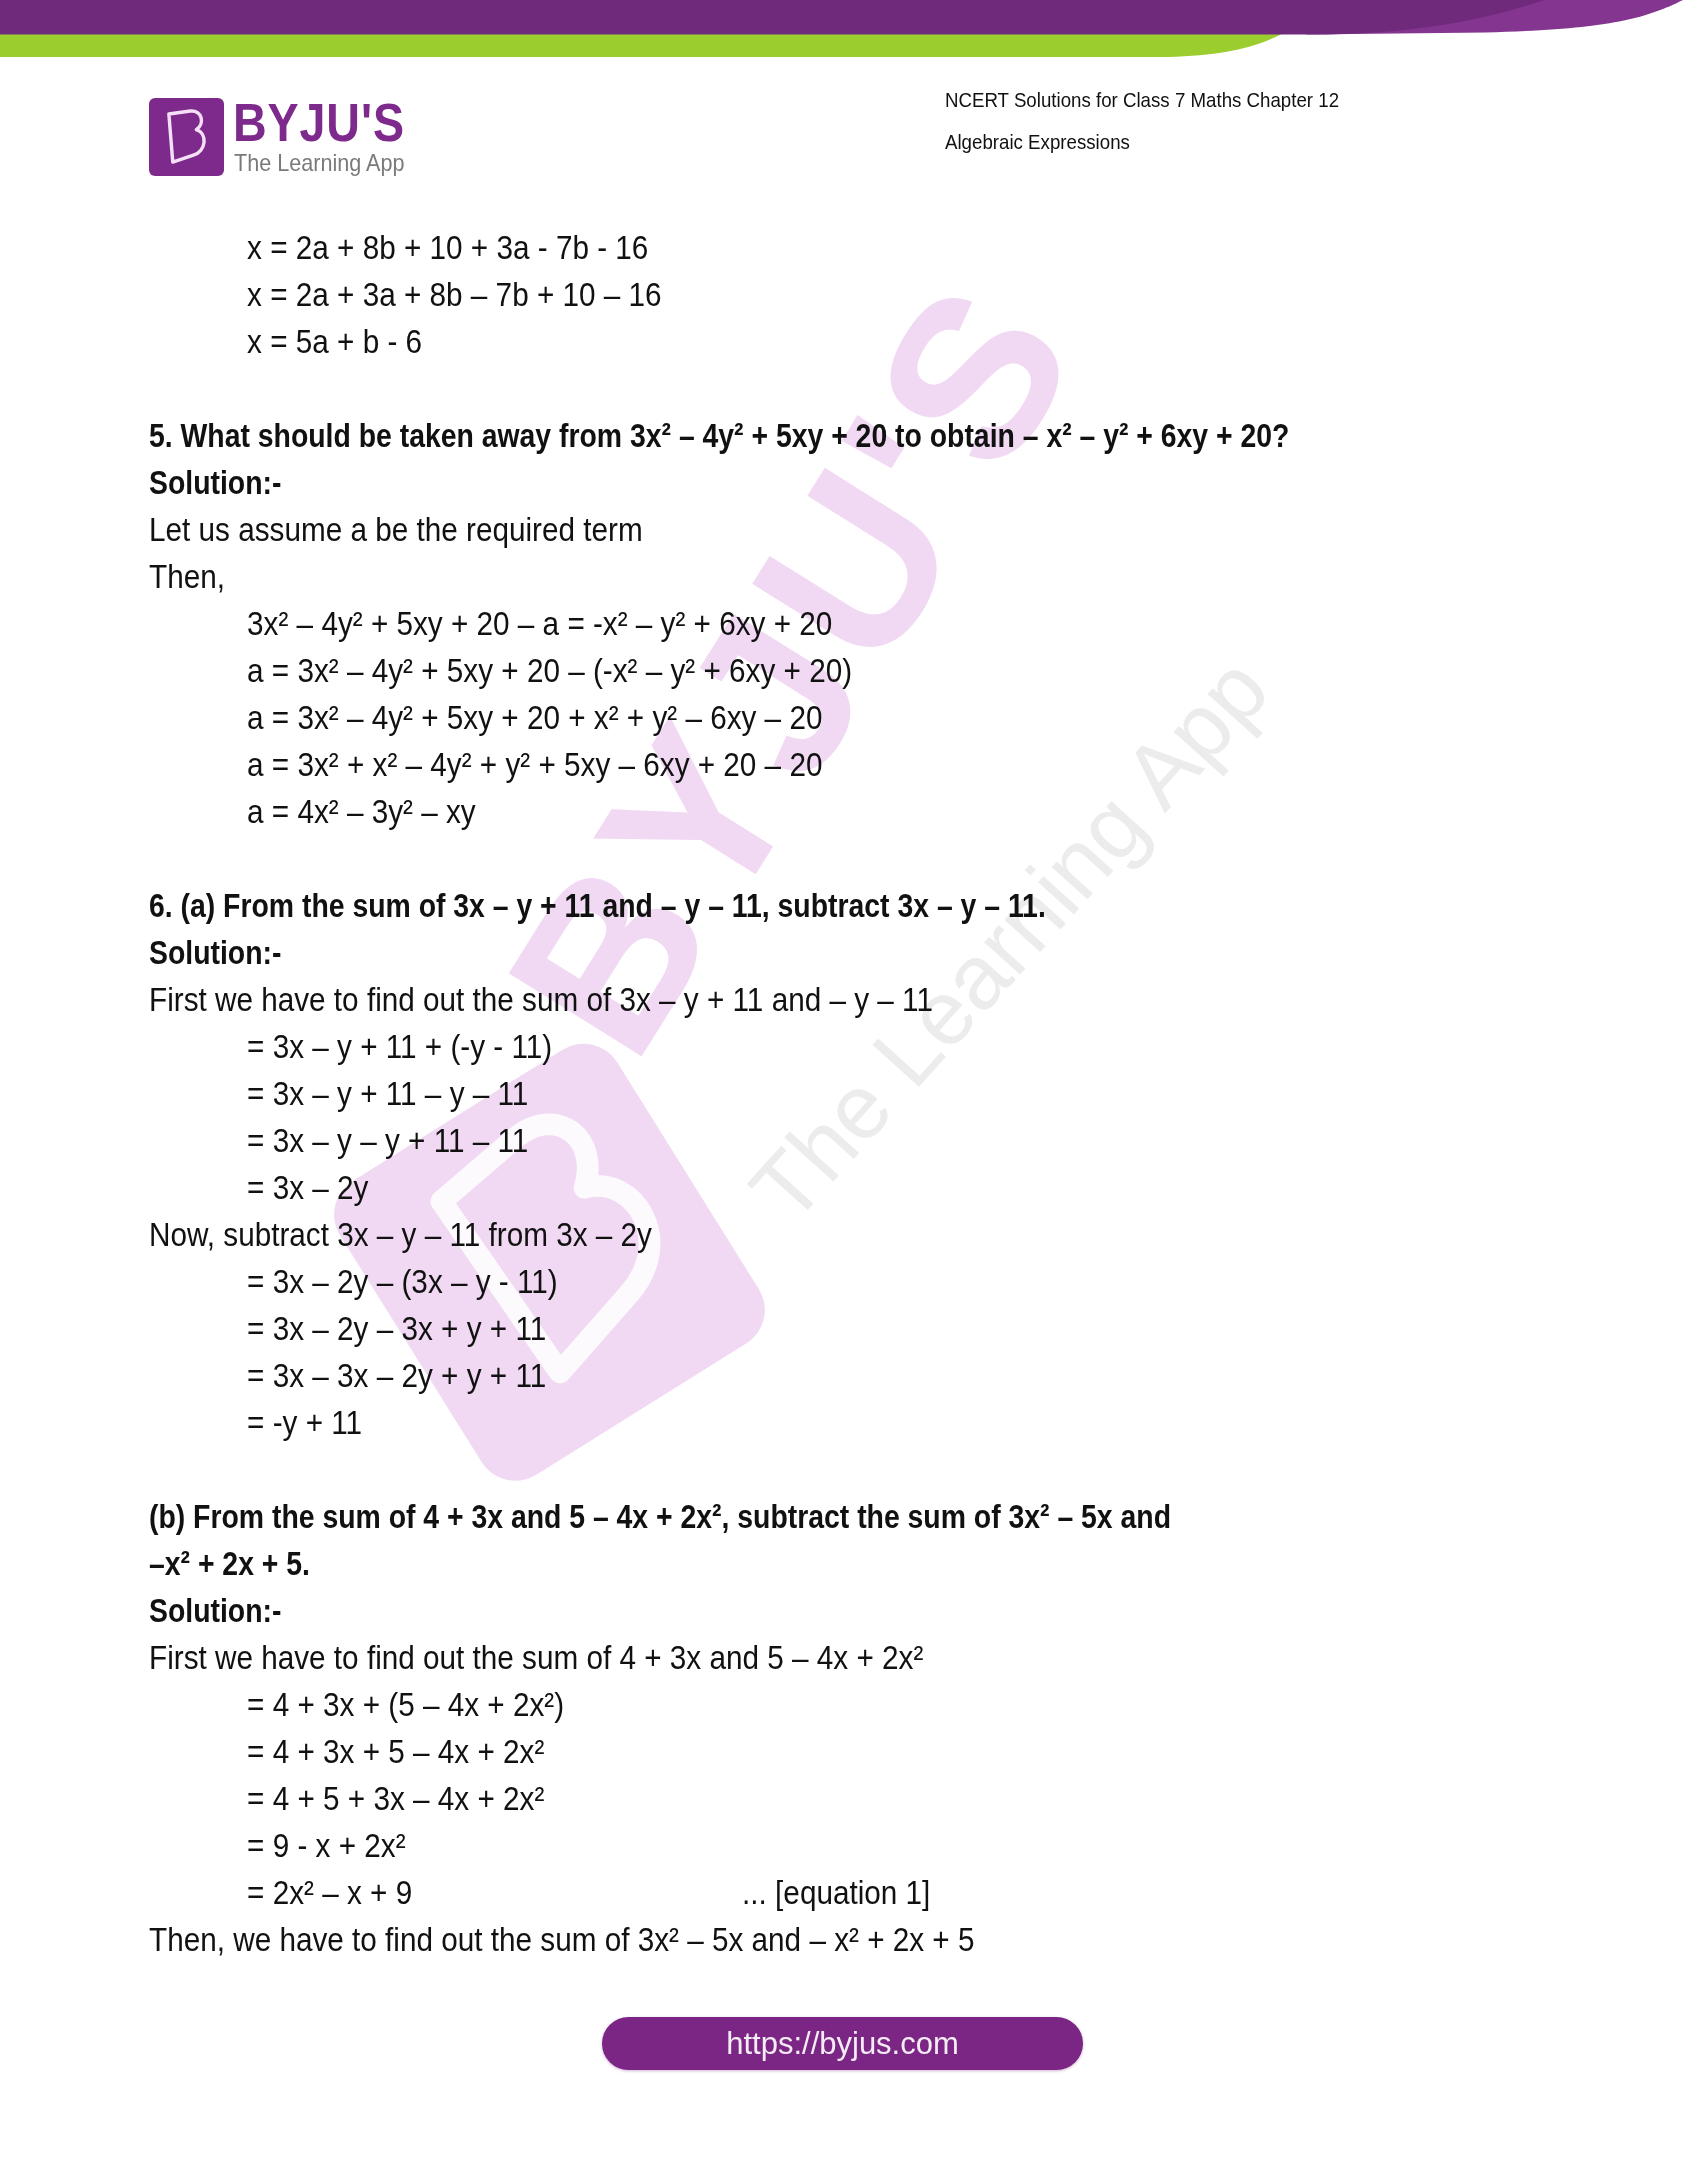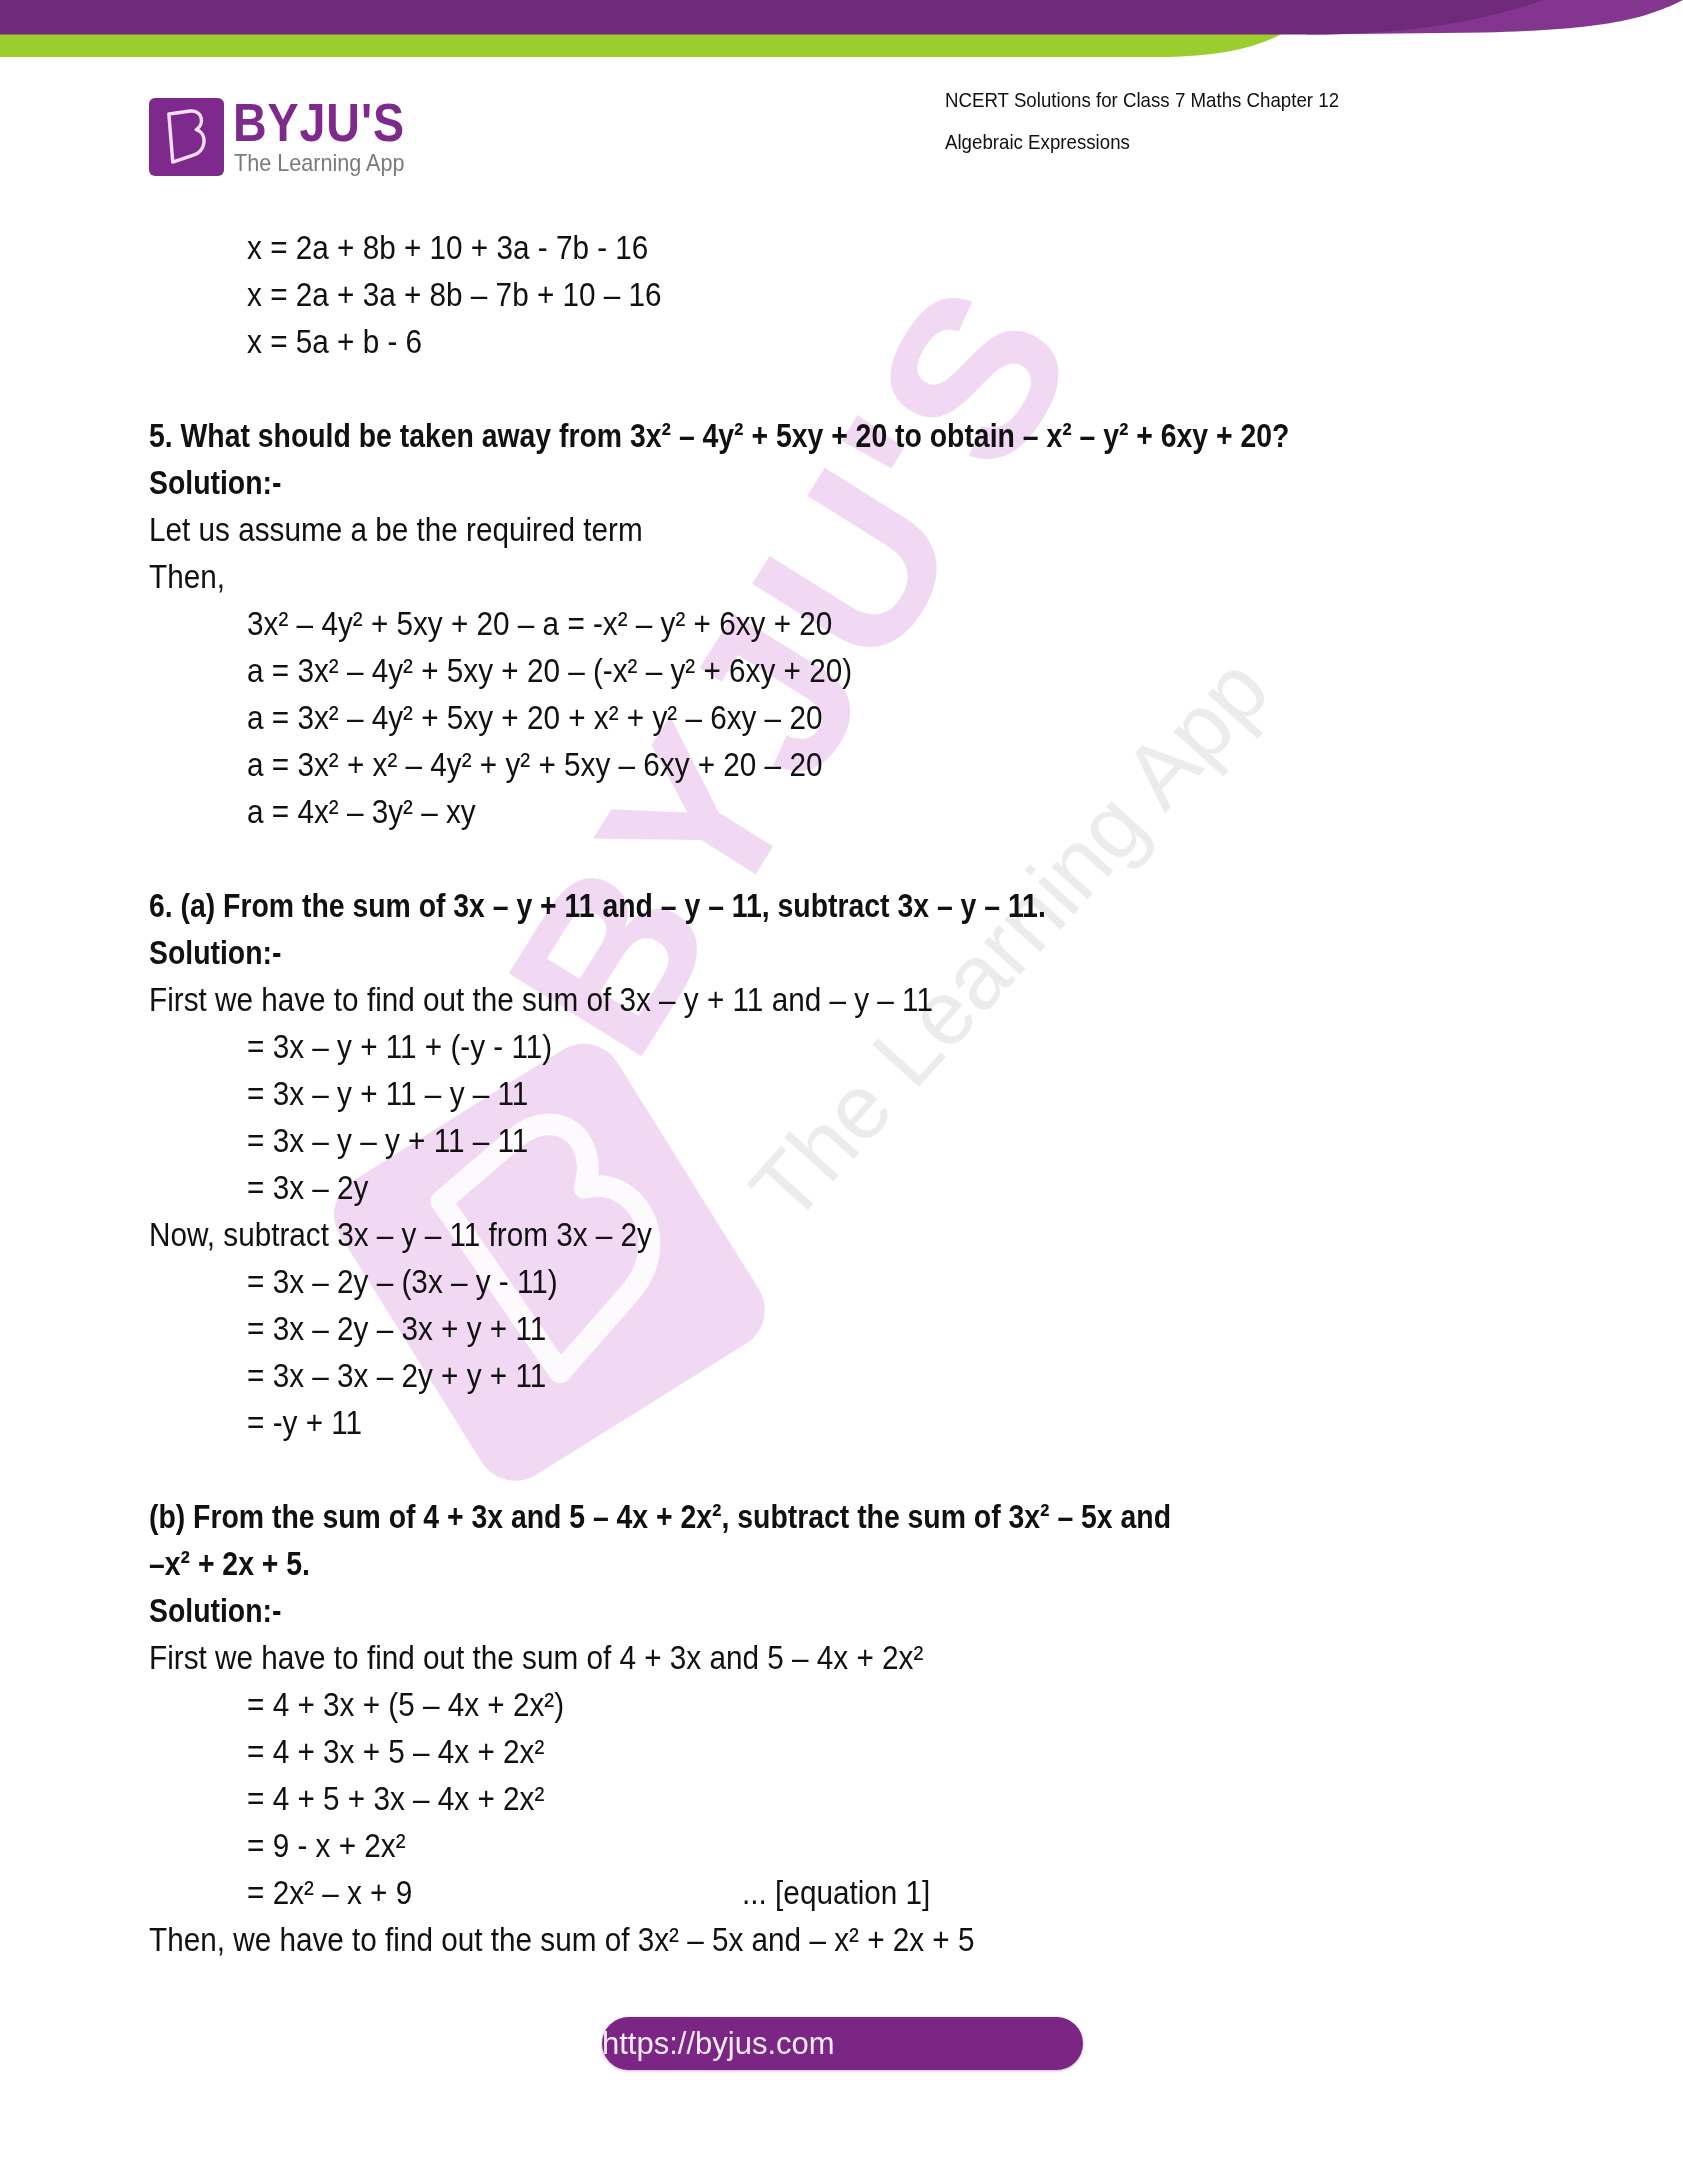--- a/index.html
+++ b/index.html
@@ -38,21 +38,21 @@
     transform: scaleX(0.9); transform-origin: left center; position: relative;
   }
   .line.indent { padding-left: 109px; }
   .line.bold { font-weight: bold; transform: scaleX(0.86); }
   .line.blank { height: 47px; }
   .eq-label { position: absolute; left: 659px; top: 0; }
 
   .footer-pill {
     position: absolute; left: 602px; top: 2017px; width: 481px; height: 53px;
     background: #7b2584; border-radius: 27px; color: #f4ecf5;
-    font-size: 31px; line-height: 53px; text-align: left;
+    font-size: 31px; line-height: 53px; text-align: center;
     font-family: "Liberation Sans", sans-serif;
     box-shadow: 0 1px 3px rgba(120,40,130,0.35);
   }
 </style>
 </head>
 <body>
 
 <svg class="topbar" viewBox="0 0 1700 60" preserveAspectRatio="none">
   <path d="M0 0 H1340 C1300 40 1260 56 1180 58 H0 Z" fill="#9ccd2f"></path>
   <path d="M1300 0 H1700 C1660 20 1620 30 1500 33 L1320 35 Z" fill="#84358f"></path>

